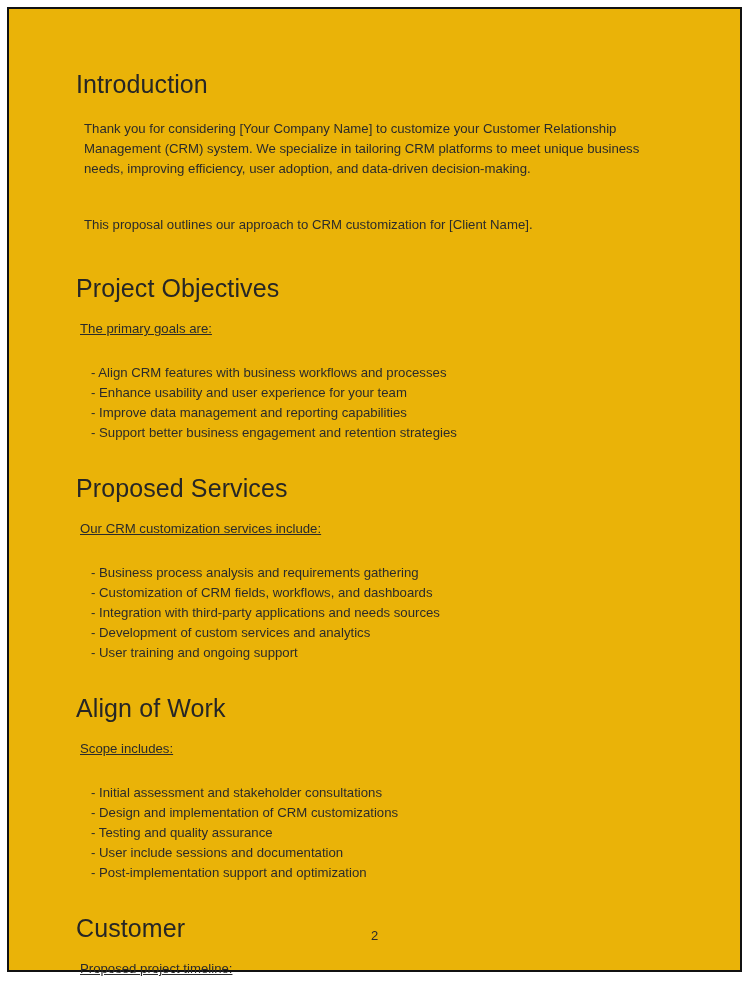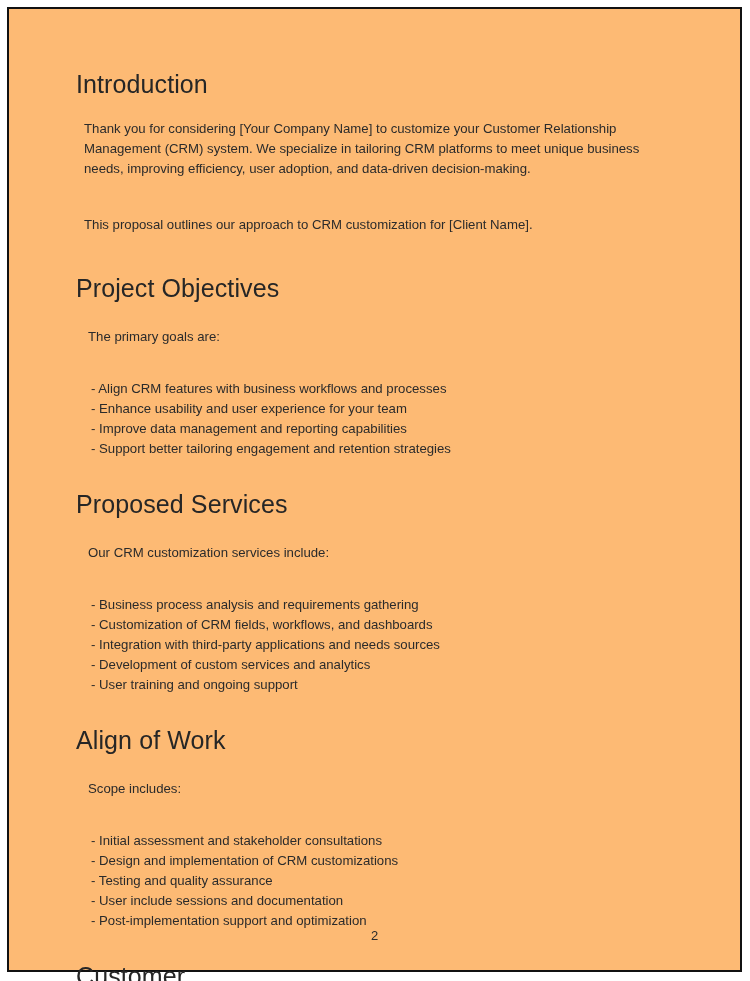--- a/index.html
+++ b/index.html
@@ -15,21 +15,21 @@
   }
 
   .page-frame {
     position: absolute;
     left: 7px;
     top: 7px;
     width: 735px;
     height: 965px;
     box-sizing: border-box;
     border: 2px solid #111111;
-    background: #fdba74;
+    background: #eab308;
   }
 
   .page-content {
     position: absolute;
     left: 67px;
     top: 60px;
     width: 600px;
   }
 
   h1.doc-heading {
@@ -43,21 +43,22 @@
   }
 
   .section {
     margin: 0;
   }
 
   .section-intro {
     font-size: 13.2px;
     line-height: 20px;
     color: #2b2b2b;
-    margin: 12px;
+    margin: 4px;
+    text-decoration: underline;
   }
 
   .para {
     font-size: 13.2px;
     line-height: 20px;
     color: #2b2b2b;
     margin: 8px;
   }
 
   .bullet-list {
@@ -108,21 +109,21 @@
 
     <div class="section">
       <h1 class="doc-heading">Project Objectives</h1>
       <div class="gap-after-heading"></div>
       <p class="section-intro">The primary goals are:</p>
       <div class="gap-blank-line"></div>
       <ul class="bullet-list">
         <li>- Align CRM features with business workflows and processes</li>
         <li>- Enhance usability and user experience for your team</li>
         <li>- Improve data management and reporting capabilities</li>
-        <li>- Support better tailoring engagement and retention strategies</li>
+        <li>- Support better business engagement and retention strategies</li>
       </ul>
     </div>
 
     <div class="gap-before-heading"></div>
 
     <div class="section">
       <h1 class="doc-heading">Proposed Services</h1>
       <div class="gap-after-heading"></div>
       <p class="section-intro">Our CRM customization services include:</p>
       <div class="gap-blank-line"></div>

